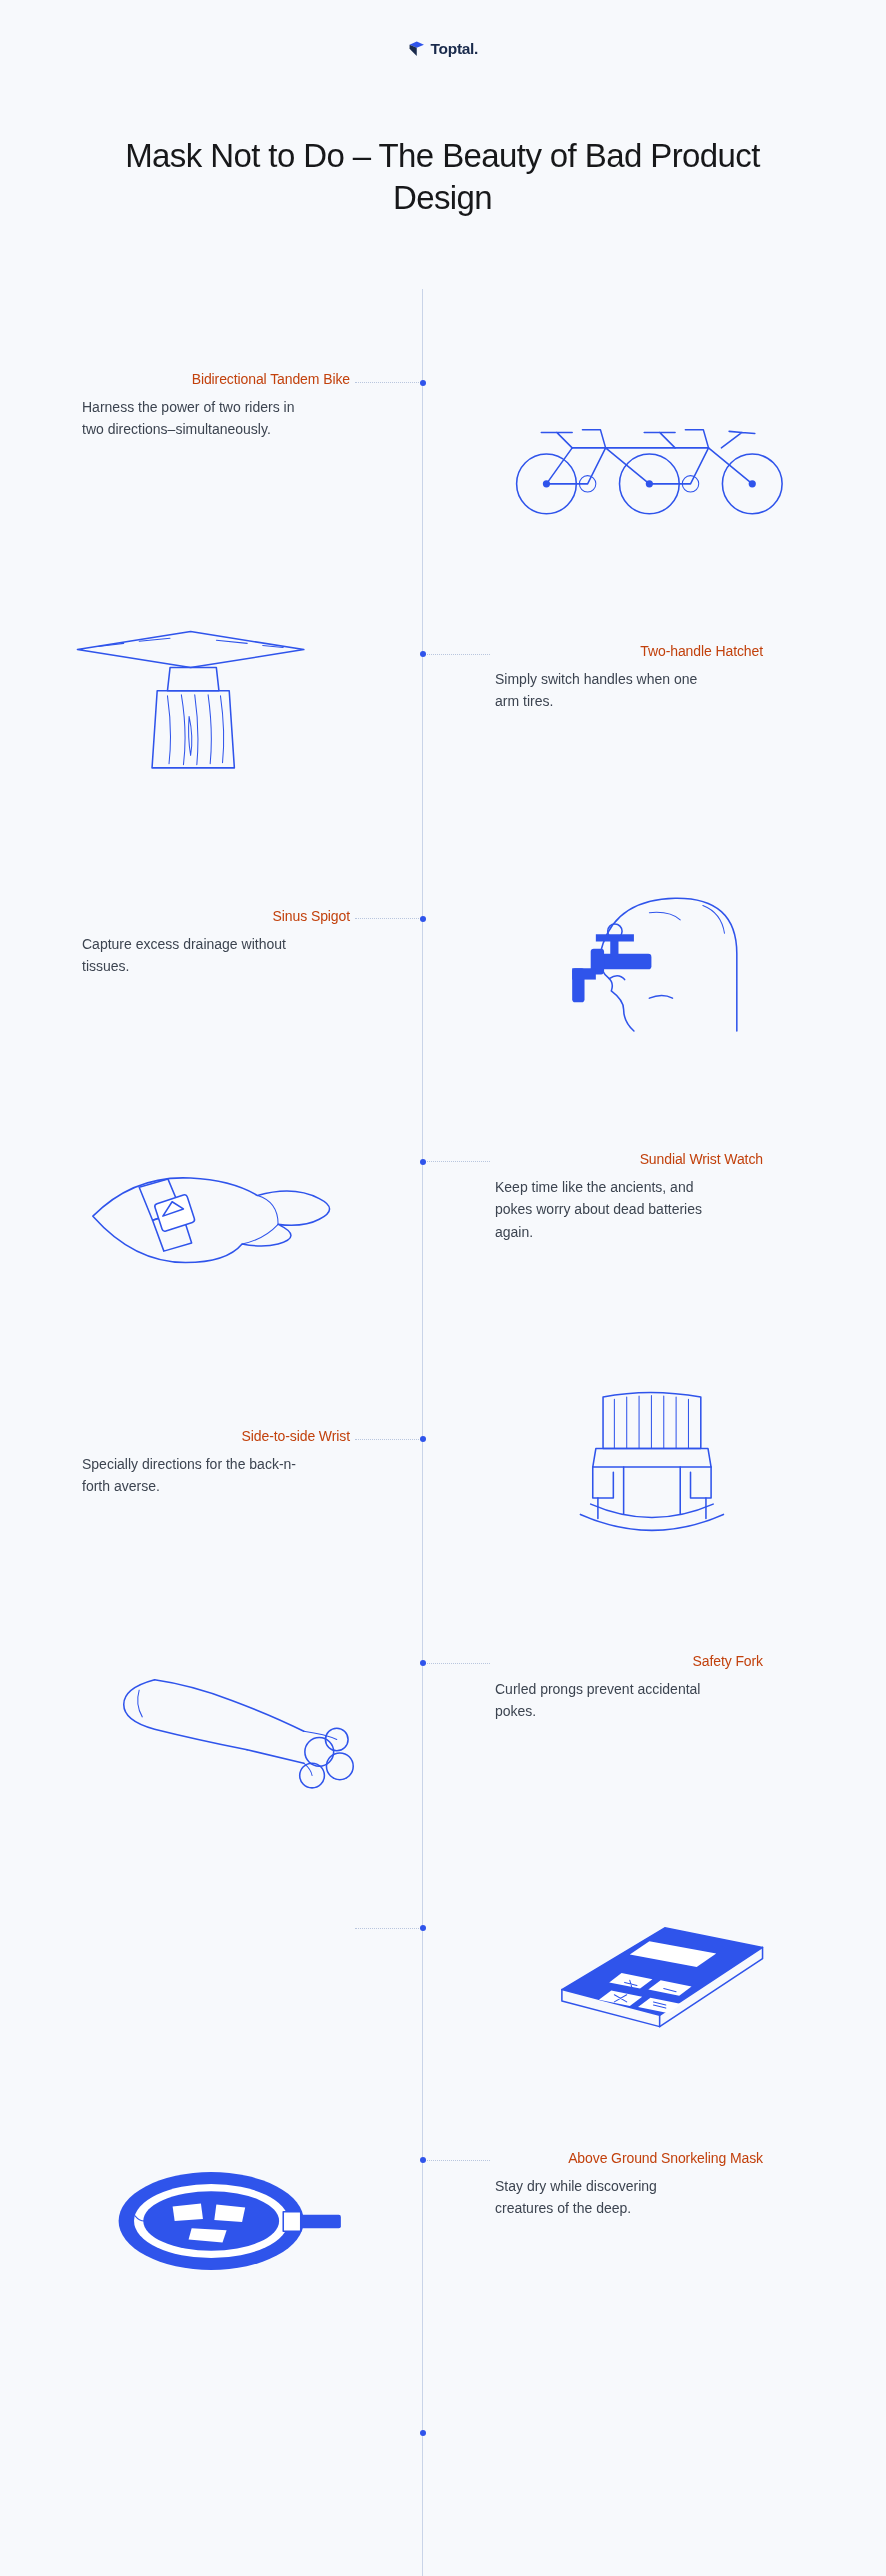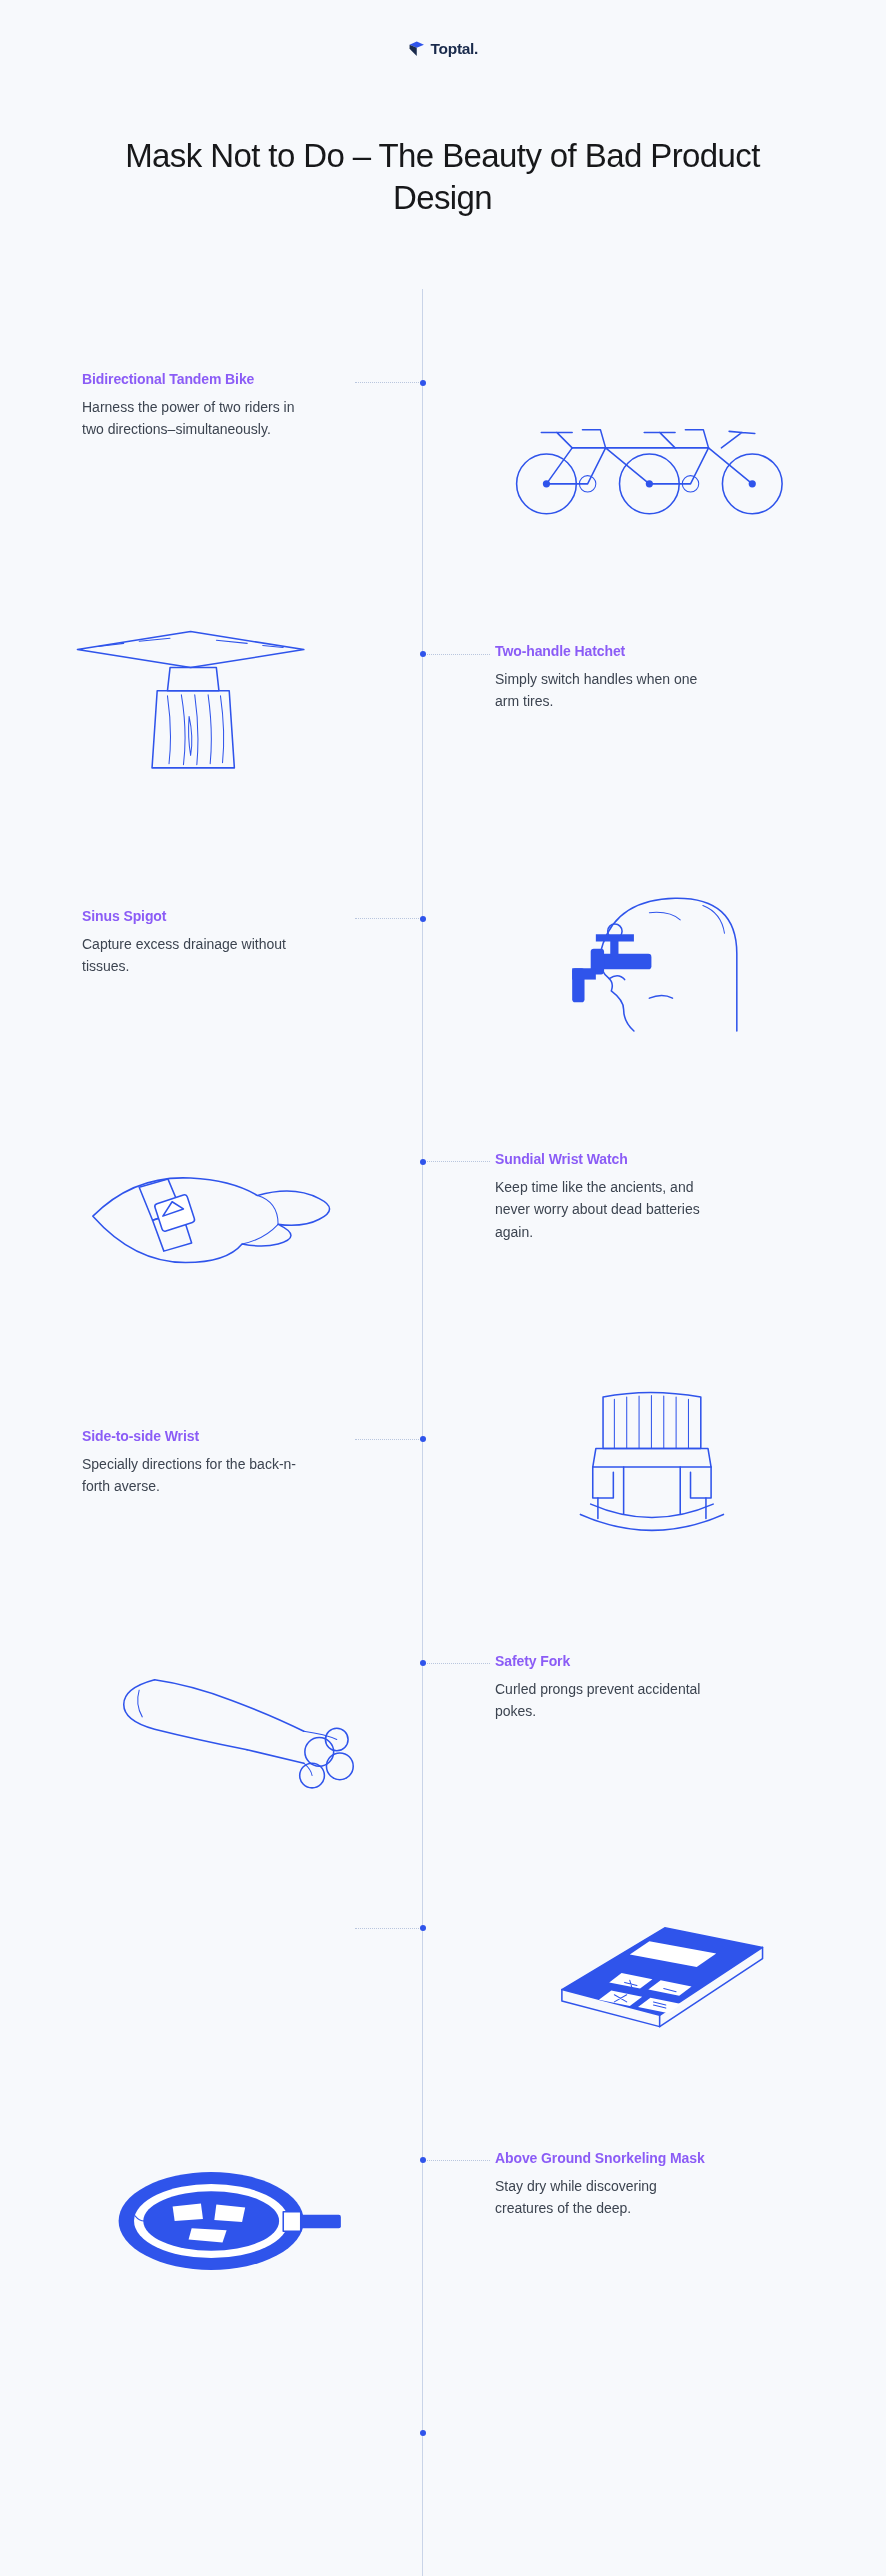--- a/index.html
+++ b/index.html
@@ -80,23 +80,24 @@
     position: absolute;
     width: 268px;
   }
   .txt.left  { left: 82px;  text-align: left; }
   .txt.right { left: 495px;  text-align: left; }
 
   .txt h3 {
     margin: 0 0 7.2px 0;
     font-size: 14px;
     line-height: 1.32;
-    font-weight: bold;
-    color: #8b5cf6;
+    font-weight: normal;
+    color: #c2410c;
     letter-spacing: -0.1px;
+    text-align: right;
   }
   .txt p {
     margin: 0;
     font-size: 14px;
     line-height: 1.62;
     color: #3c4450;
     max-width: 222px;
   }
 
   .art {
@@ -222,21 +223,21 @@
         <path class="ln-thin" d="M350 214 Q392 206 420 176"></path>
         <path class="ln" d="M150 104 L206 88 L232 150 L176 168 Z"></path>
         <path class="ln" d="M176 168 L232 150 L252 212 L198 228 Z" fill="#ffffff"></path>
         <rect class="white ln" x="186" y="126" width="66" height="56" rx="6" transform="rotate(-18 219 154)"></rect>
         <path class="ln" d="M196 160 L236 146 L214 132 Z" fill="#2f54eb"></path>
       </svg>
     </div>
     <div class="leader" style="left:423px; top:69px; width:67px;"></div>
     <div class="txt right" style="top:58px;">
       <h3>Sundial Wrist Watch</h3>
-      <p>Keep time like the ancients, and never worry about dead batteries again.</p>
+      <p>Keep time like the ancients, and pokes worry about dead batteries again.</p>
     </div>
   </div>
 
   <div class="row" style="top:1345px;">
     <div class="txt left" style="top:82px;">
       <h3>Side-to-side Wrist</h3>
       <p>Specially directions for the back-n-forth averse.</p>
     </div>
     <div class="leader" style="left:355px; top:94px; width:68px;"></div>
     <div class="art right" style="top:15.5px;">

